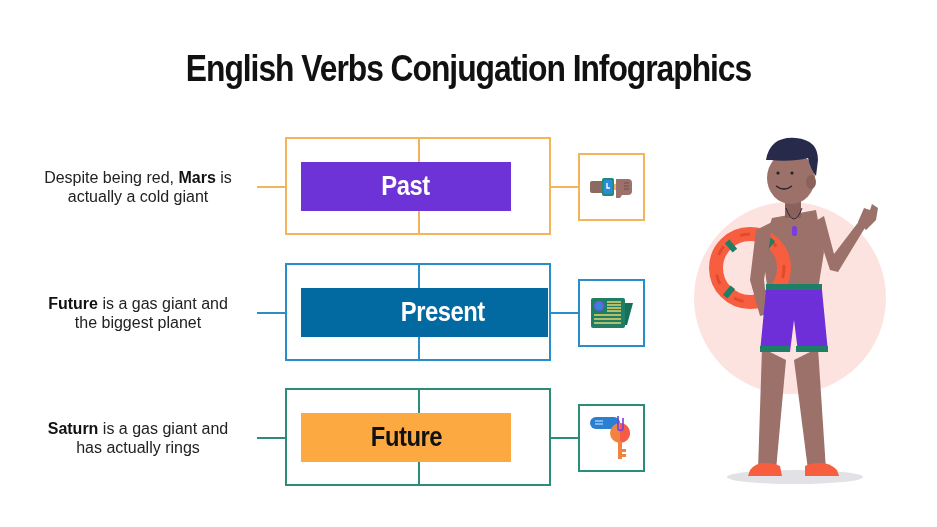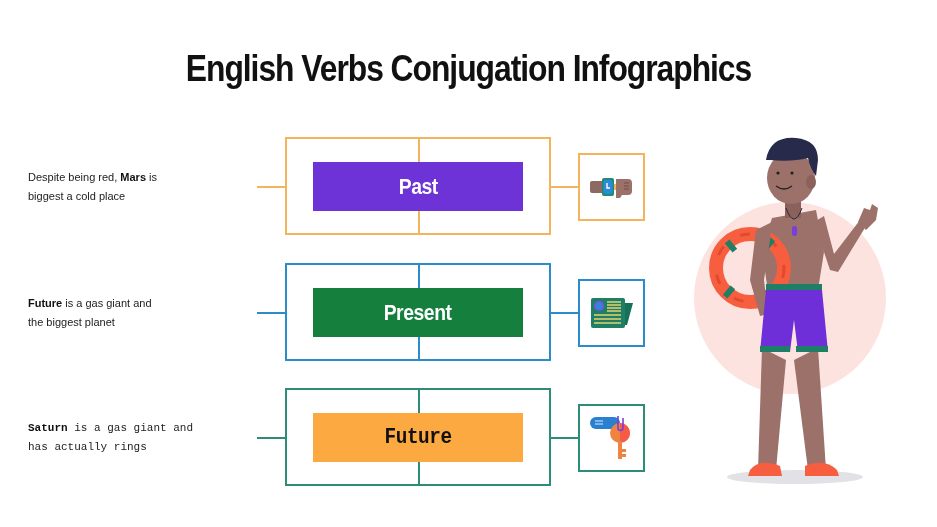--- a/index.html
+++ b/index.html
@@ -4,49 +4,49 @@
 <style>
   html, body { margin: 0; padding: 0; background: #ffffff; }
   body { width: 937px; height: 527px; position: relative; overflow: hidden; font-family: "Liberation Sans", sans-serif; }
   .title {
     position: absolute; left: 0; top: 48px; width: 937px; text-align: center;
     font-family: "Liberation Sans", sans-serif; font-weight: 700; font-size: 37px;
     letter-spacing: -1.2px; color: #111111; transform: scaleX(0.86); transform-origin: center;
   }
   .row { position: absolute; left: 0; width: 937px; height: 100px; }
   .desc {
-    position: absolute; right: 689px; top: 31px; width: 220px; text-align: left;
-    font-size: 11px; line-height: 19px; color: #222222;
+    position: absolute; right: 689px; top: 31px; width: 220px; text-align: center;
+    font-size: 16px; line-height: 19px; color: #222222;
   }
   .desc b { font-weight: 700; color: #111; }
   .line-left { position: absolute; left: 257px; top: 49px; width: 28px; height: 2px; }
   .outer-box { position: absolute; left: 285px; top: 0; width: 262px; height: 94px; border: 2px solid; }
   .vline { position: absolute; left: 131px; top: 0; width: 2px; height: 94px; }
   .pill {
-    position: absolute; left: 26px; top: 23px; width: 210px; height: 49px;
+    position: absolute; left: 14px; top: 23px; width: 210px; height: 49px;
     display: flex; align-items: center; justify-content: center;
-    font-weight: 700; font-size: 22px; letter-spacing: -0.5px;
+    font-weight: 700; font-size: 27px; letter-spacing: -0.5px;
   }
   .pill span { transform: scaleX(0.88); display: inline-block; }
   .line-right { position: absolute; left: 551px; top: 49px; width: 27px; height: 2px; }
   .icon-box {
     position: absolute; left: 578px; top: 16px; width: 63px; height: 64px; border: 2px solid;
     display: flex; align-items: center; justify-content: center; background: #fff;
   }
   .figure { position: absolute; left: 690px; top: 130px; width: 210px; height: 360px; }
 </style>
 </head>
 <body>
 
 <div class="title">English Verbs Conjugation Infographics</div>
 
 <div class="row" style="top:137px;">
   <div class="desc">
     <span>Despite being red, </span><b>Mars</b><span> is</span><br>
-    <span>biggest a cold place</span>
+    <span>actually a cold giant</span>
   </div>
   <div class="line-left" style="background:#F4B45C;"></div>
   <div class="outer-box" style="border-color:#F4B45C;">
     <div class="vline" style="background:#F4B45C;"></div>
     <div class="pill" style="background:#6E33D6;color:#fff;">
       <span>Past</span>
     </div>
   </div>
   <div class="line-right" style="background:#F4B45C;"></div>
   <div class="icon-box" style="border-color:#F4B45C;">
@@ -63,37 +63,37 @@
 </div>
 
 <div class="row" style="top:263px;">
   <div class="desc">
     <b>Future</b><span> is a gas giant and</span><br>
     <span>the biggest planet</span>
   </div>
   <div class="line-left" style="background:#2A8DC9;"></div>
   <div class="outer-box" style="border-color:#2A8DC9;">
     <div class="vline" style="background:#2A8DC9;"></div>
-    <div class="pill" style="background:#15803d;color:#fff;">
+    <div class="pill" style="background:#0369a1;color:#fff;padding-left:37px;">
       <span>Present</span>
     </div>
   </div>
   <div class="line-right" style="background:#2A8DC9;"></div>
   <div class="icon-box" style="border-color:#2A8DC9;">
     <svg width="46" height="36" viewBox="0 0 46 36">
       <path d="M32 8 h12 l-6 22 h-6 z" fill="#17705A"></path>
       <rect x="2" y="3" width="34" height="30" rx="2" fill="#1E7F66"></rect>
       <circle cx="10" cy="11" r="5" fill="#6E5BE8"></circle>
       <circle cx="10" cy="11" r="3" fill="#2B8AD9"></circle>
       <path d="M18 7 h14 M18 10 h14 M18 13 h14 M18 16 h14 M5 20 h27 M5 24 h27 M5 28 h27" stroke="#E8D26A" stroke-width="1.4"></path>
     </svg>
   </div>
 </div>
 
-<div class="row" style="top:388px;font-family:Liberation Mono, monospace;">
+<div class="row" style="top:388px;">
   <div class="desc">
     <b>Saturn</b><span> is a gas giant and</span><br>
     <span>has actually rings</span>
   </div>
   <div class="line-left" style="background:#2C8C78;"></div>
   <div class="outer-box" style="border-color:#2C8C78;text-align:right;">
     <div class="vline" style="background:#2C8C78;"></div>
     <div class="pill" style="background:#FBA940;color:#111;">
       <span>Future</span>
     </div>

